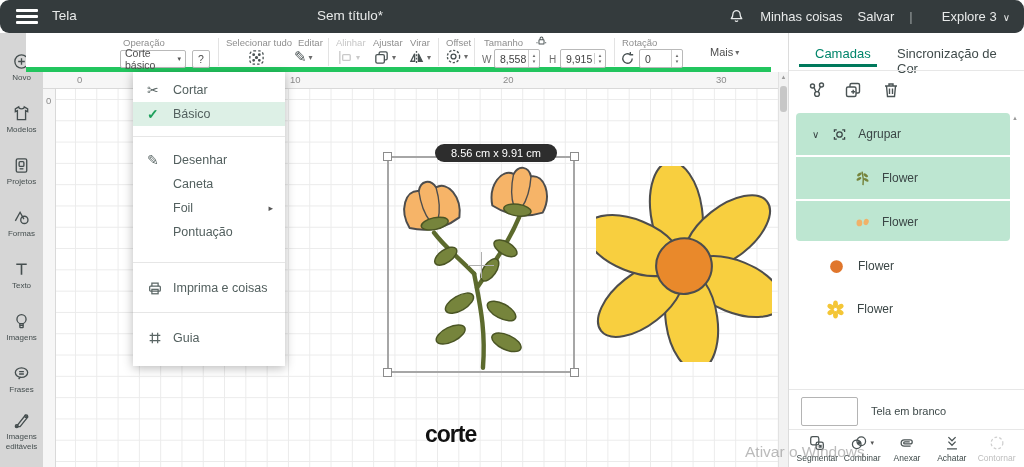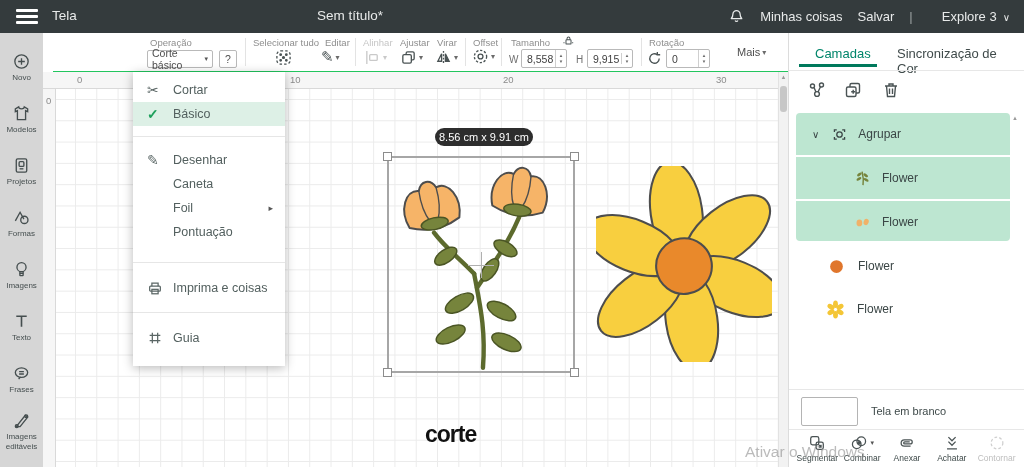--- a/index.html
+++ b/index.html
@@ -1,39 +1,39 @@
 <!DOCTYPE html>
 <html><head>
 <meta charset="utf-8">
 <style>
   * { margin:0; padding:0; box-sizing:border-box; }
   html,body { width:1024px; height:467px; overflow:hidden; }
   body { font-family:"Liberation Sans", sans-serif; background:#fff; }
   #app { position:relative; width:1024px; height:467px; overflow:hidden; }
 
   
-  .topbar { position:absolute; left:0; top:0; width:1024px; height:33px; background:#343b3d; color:#fff; z-index:30; }
+  .topbar { position:absolute; left:0; top:0; width:1024px; height:33px; background:#343b3d; color:#fff; z-index:30;border-radius:9px; }
   .hamburger { position:absolute; left:16px; top:9px; width:22px; height:16px; cursor:pointer; }
   .hamburger span { display:block; height:2.5px; background:#fff; margin-bottom:3.5px; border-radius:1px; }
   .tb-menu-label { position:absolute; left:52px; top:8px; font-size:13.5px; color:#e8eaea; }
   .tb-title { position:absolute; left:285px; top:8px; width:130px; text-align:center; font-size:13.5px; color:#e8eaea; }
   .tb-right { position:absolute; right:14px; top:0; height:33px; display:flex; align-items:center; gap:15px; font-size:13px; color:#e8eaea; }
   .tb-sep { color:#9aa0a0; }
   .fazer-btn { background:#0f9d63; color:#fff; border:none; border-radius:12px; width:97px; height:23px; font-size:12.5px; font-family:inherit; cursor:pointer; }
   .machine { display:flex; align-items:center; gap:6px; cursor:pointer;padding-left:14px; }
   .chev { font-size:10px; position:relative; top:1px; }
 
   
   .sidebar { position:absolute; left:0; top:33px; width:43px; height:434px; background:#d6d6d6; z-index:5; display:flex; flex-direction:column; align-items:center; padding-top:8px; }
   .sb-item { width:43px; height:52px; display:flex; flex-direction:column; align-items:center; justify-content:center; cursor:pointer; color:#454e4f; }
   .sb-item svg { width:19px; height:19px; stroke:#454e4f; fill:none; stroke-width:1.4; }
   .sb-label { font-size:8px; margin-top:2px; text-align:center; line-height:1.15; color:#454e4f; }
 
   
-  .toolbar { position:absolute; left:53px; top:33px; width:745px; height:39px; background:#fff; border-bottom:1px solid #22c55e; z-index:10; font-size:10px; color:#8e8e8e; }
+  .toolbar { position:absolute; left:26px; top:33px; width:745px; height:39px; background:#fff; border-bottom:5px solid #22c55e; z-index:10; font-size:10px; color:#8e8e8e; }
   .tl-label { position:absolute; top:4px; font-size:9.5px; color:#8e8e8e; white-space:nowrap; }
   .tl-label.dis { color:#c6c6c6; }
   .tl-div { position:absolute; top:5px; width:1px; height:28px; background:#e3e3e3; }
   .btnbox { position:absolute; border:1px solid #b9b9b9; border-radius:2px; background:#fff; display:flex; align-items:center; justify-content:center; font-size:10.5px; color:#4e4e4e; cursor:pointer; }
   .tl-ico { position:absolute; cursor:pointer; color:#4a5354; display:flex; align-items:center; gap:2px; }
   .tl-ico svg { width:17px; height:17px; stroke:#4a5354; fill:none; stroke-width:1.4; }
   .tl-ico.dis svg { stroke:#c9c9c9; }
   .tl-ico .chevdn { font-size:8px; color:#6b6b6b; }
   .tl-ico.dis .chevdn { color:#c9c9c9; }
   .numbox { position:absolute; height:19px; border:1px solid #b9b9b9; border-radius:2px; background:#fff; display:flex; align-items:stretch; font-size:10.5px; color:#3f3f3f; }
@@ -43,21 +43,21 @@
 
   
   .canvas { position:absolute; left:43px; top:72px; width:735px; height:395px; background:#fff; overflow:hidden;
     background-image:linear-gradient(#ebebeb 1px, transparent 1px), linear-gradient(90deg,#ebebeb 1px, transparent 1px);
     background-size:21.3px 21.3px; background-position:10.7px 5.7px; }
   .hruler { position:absolute; left:0; top:0; width:735px; height:17px; background:rgba(246,246,246,.96); border-bottom:1px solid #d9d9d9; }
   .hruler span { position:absolute; top:2px; font-size:9.5px; color:#8a8a8a; }
   .vruler { position:absolute; left:0; top:17px; width:13px; height:378px; background:rgba(246,246,246,.96); border-right:1px solid #d9d9d9; }
   .vruler span { position:absolute; left:3px; top:6px; font-size:9.5px; color:#8a8a8a; }
 
-  .size-tooltip { position:absolute; left:392px; top:56px; background:#2d2d2d; color:#fff; font-size:11px; padding:3px 4px; border-radius:10px; white-space:nowrap; }
+  .size-tooltip { position:absolute; left:392px; top:72px; background:#2d2d2d; color:#fff; font-size:11px; padding:3px 16px; border-radius:10px; white-space:nowrap; }
   .selection { position:absolute; left:344px; top:84px; width:188px; height:217px; border:2px solid #a6a6a6; }
   .handle { position:absolute; width:9px; height:9px; background:#fff; border:1.5px solid #8c8c8c; }
   .h-tl { left:-6px; top:-6px; } .h-tr { right:-6px; top:-6px; }
   .h-bl { left:-6px; bottom:-6px; } .h-br { right:-6px; bottom:-6px; }
   .crosshair { position:absolute; left:50%; top:50%; width:26px; height:26px; transform:translate(-50%,-50%); }
   .crosshair:before, .crosshair:after { content:""; position:absolute; background:#b0b0b0; }
   .crosshair:before { left:50%; top:0; width:1px; height:100%; }
   .crosshair:after { top:50%; left:0; height:1px; width:100%; }
   .daisy { position:absolute; left:553px; top:94px; width:176px; height:196px; cursor:pointer; }
 
@@ -167,31 +167,31 @@
     </div>
     <div class="sb-item">
       <svg viewBox="0 0 20 20">
           <path d="M3.5 13.5 8.5 4.5l4 7.2"></path>
           <circle cx="13" cy="12.5" r="3.8"></circle>
         </svg>
       <span class="sb-label">Formas</span>
     </div>
     <div class="sb-item">
       <svg viewBox="0 0 20 20">
+          <path d="M4.5 4.5h11M10 4.5v11" stroke-width="1.7"></path>
+        </svg>
+      <span class="sb-label">Texto</span>
+    </div>
+    <div class="sb-item">
+      <svg viewBox="0 0 20 20">
           <circle cx="10" cy="7.5" r="4.8"></circle>
           <path d="M8 12l.5 2h3l.5-2"></path>
           <rect x="8.3" y="14" width="3.4" height="2.5" rx="0.5"></rect>
         </svg>
       <span class="sb-label">Imagens</span>
-    </div>
-    <div class="sb-item">
-      <svg viewBox="0 0 20 20">
-          <path d="M4.5 4.5h11M10 4.5v11" stroke-width="1.7"></path>
-        </svg>
-      <span class="sb-label">Texto</span>
     </div>
     <div class="sb-item">
       <svg viewBox="0 0 20 20">
           <ellipse cx="10" cy="9" rx="6.5" ry="5"></ellipse>
           <path d="M7 16l2-2.5M7.5 8h5M7.5 10.5h5"></path>
         </svg>
       <span class="sb-label">Frases</span>
     </div>
     <div class="sb-item">
       <svg viewBox="0 0 20 20">

